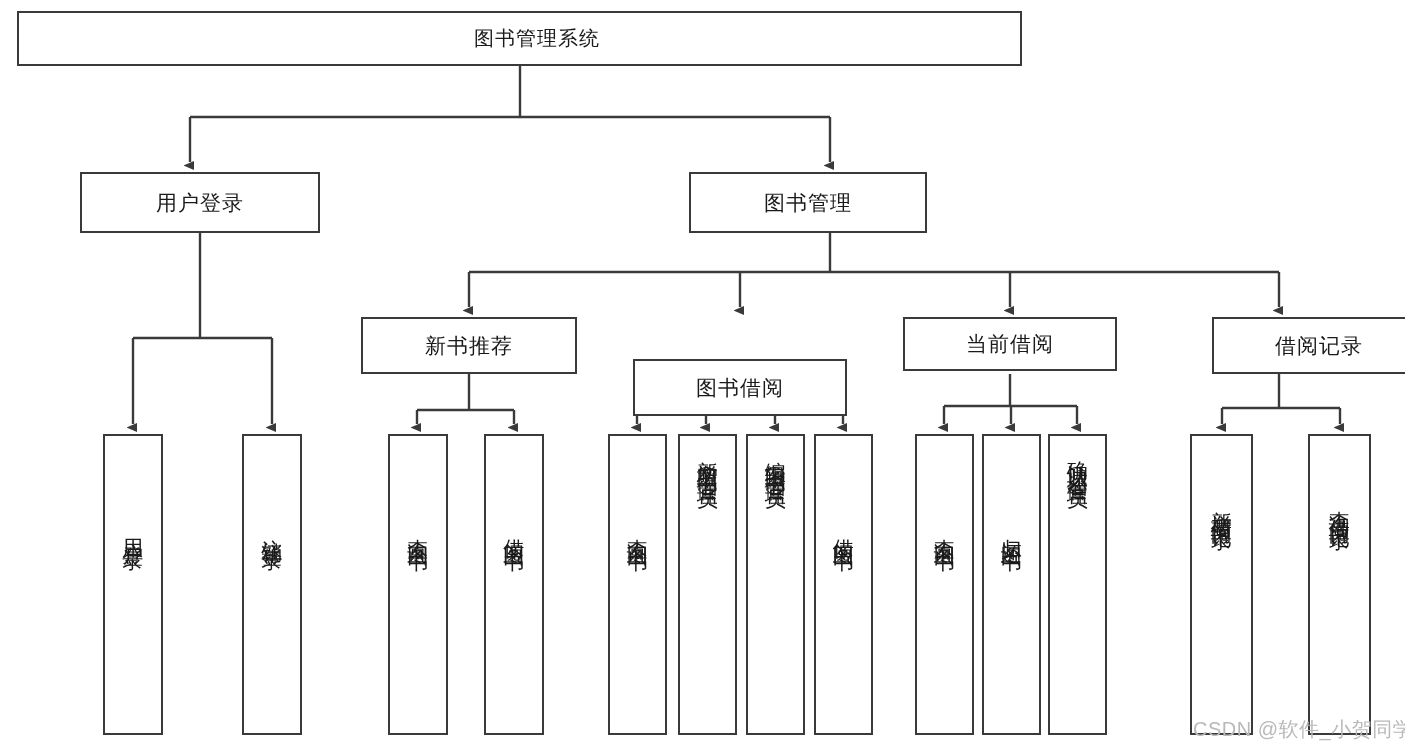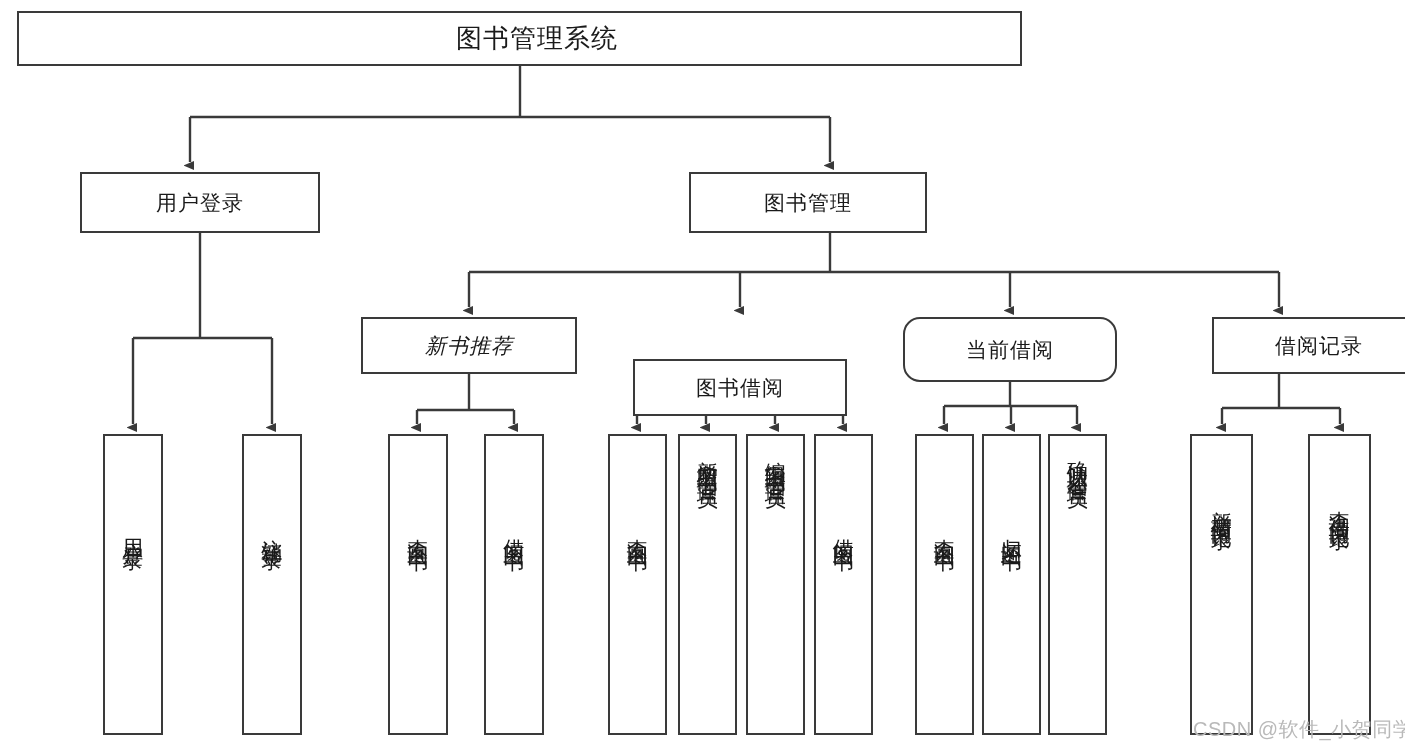--- a/index.html
+++ b/index.html
@@ -33,21 +33,21 @@
     display: flex;
     align-items: center;
     justify-content: center;
     color: #1a1a1a;
   }
   .node.horiz {
     font-size: 21px;
     letter-spacing: 1px;
   }
   .node.title {
-    font-size: 26px;
+    font-size: 20px;
     padding-left: 35px;
   }
   .node.leaf {
     align-items: flex-start;
     justify-content: center;
     padding-top: 0;
   }
   .vtext {
     writing-mode: vertical-rl;
     text-orientation: upright;
@@ -133,27 +133,27 @@
   <div id="nodes">
       <div class="node horiz title" style="left: 17px; top: 11px; width: 1005px; height: 55px;">
         <span>图书管理系统</span>
       </div>
       <div class="node horiz" style="left: 80px; top: 172px; width: 240px; height: 61px;">
         <span>用户登录</span>
       </div>
       <div class="node horiz" style="left: 689px; top: 172px; width: 238px; height: 61px;">
         <span>图书管理</span>
       </div>
-      <div class="node horiz" style="left: 361px; top: 317px; width: 216px; height: 57px; font-style: italic;">
+      <div class="node horiz" style="left: 361px; top: 317px; width: 216px; height: 57px;">
         <span>新书推荐</span>
       </div>
       <div class="node horiz" style="left: 633px; top: 317px; width: 214px; height: 57px; margin-top: 42px;">
         <span>图书借阅</span>
       </div>
-      <div class="node horiz" style="left: 903px; top: 317px; width: 214px; height: 65px; border-radius: 17px;">
+      <div class="node horiz" style="left: 903px; top: 317px; width: 214px; height: 54px;">
         <span>当前借阅</span>
       </div>
       <div class="node horiz" style="left: 1212px; top: 317px; width: 214px; height: 57px; text-align: center;">
         <span>借阅记录</span>
       </div>
       <div class="node leaf" style="left: 103px; top: 434px; width: 60px; height: 301px;">
         <span class="vtext short">用户登录</span>
       </div>
       <div class="node leaf" style="left: 242px; top: 434px; width: 60px; height: 301px;">
         <span class="vtext short">注销登录</span>

